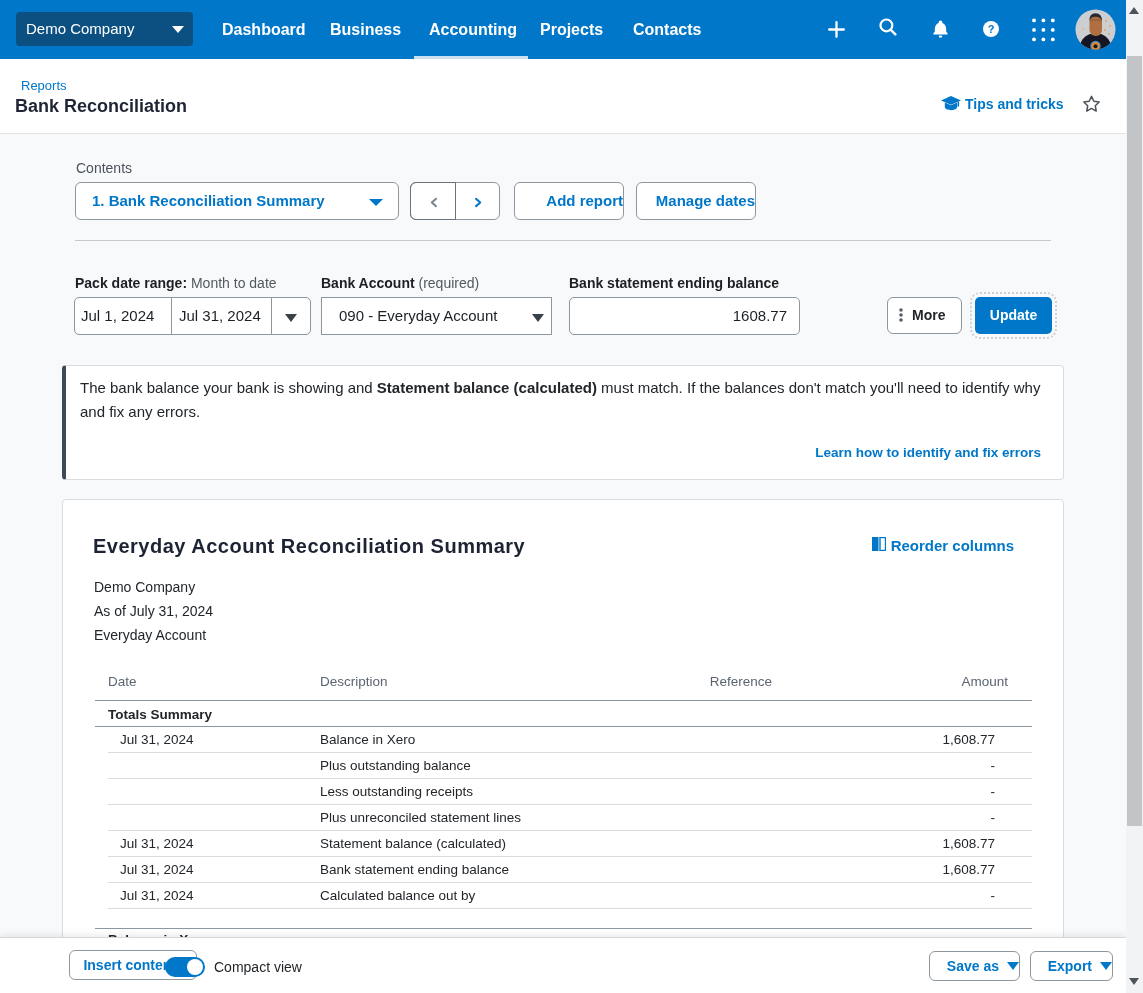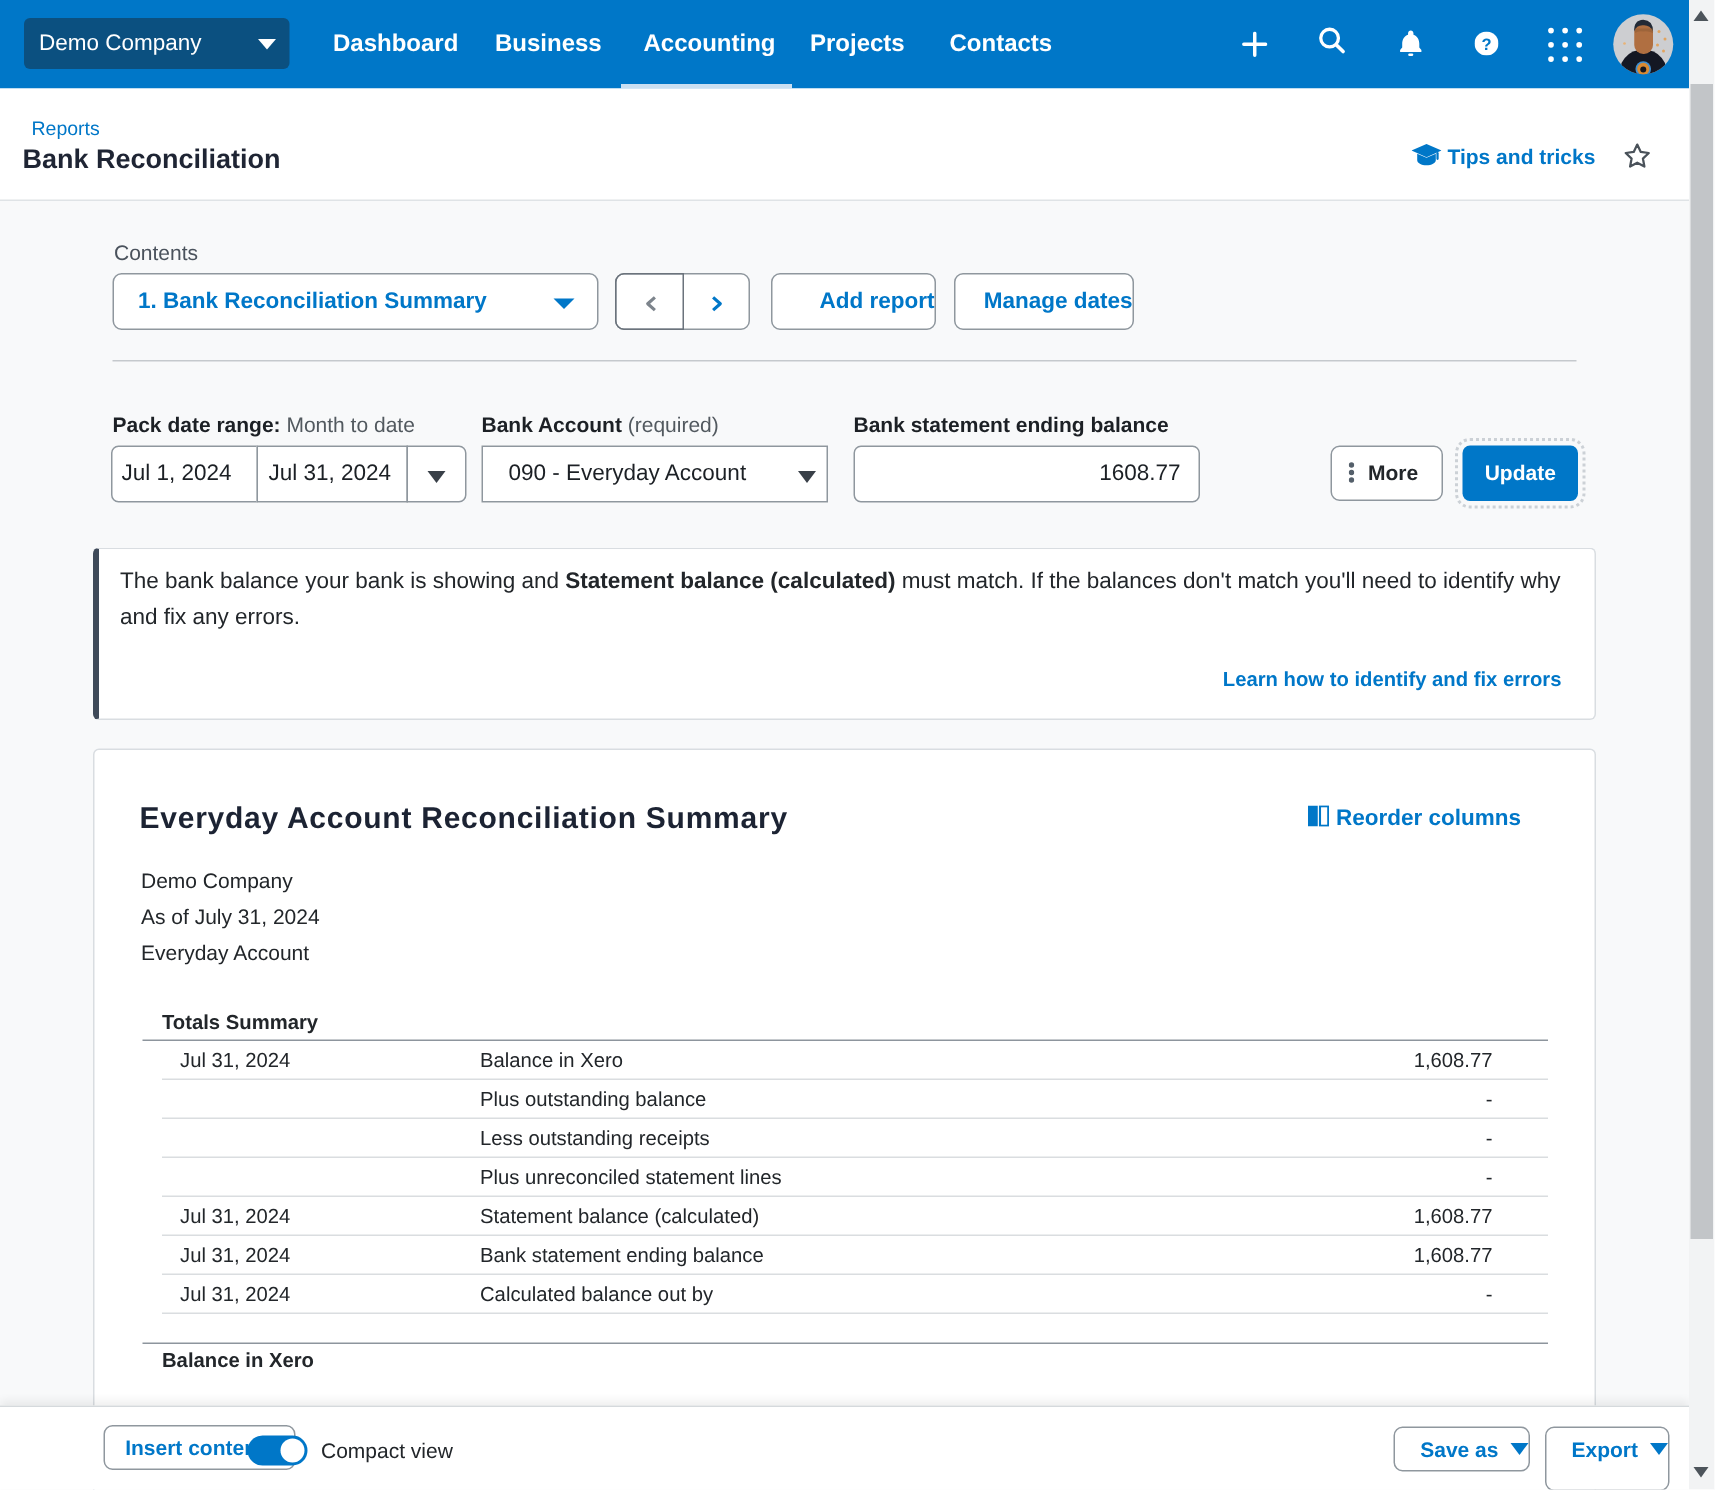--- a/index.html
+++ b/index.html
@@ -71,21 +71,21 @@
 .tsec2 { position:relative; height:25px; border-top:1px solid #8d959d; font-weight:bold; padding-left:13px; padding-top:3px; }
 
 
 #bbar { position:absolute; left:0; top:937px; width:1126px; height:56px; background:#fff; border-top:1px solid #d5d9dc; box-shadow:0 -3px 6px rgba(0,0,0,0.07); z-index:5; }
 #insertbtn { left:21px; top:12px; width:128px; height:30px; line-height:28px; position:absolute; font-size:14px;margin-left:48px; }
 .bcar { display:inline-block; width:0; height:0; border-left:6.5px solid transparent; border-right:6.5px solid transparent; border-top:8px solid #0077c8; margin-left:8px; vertical-align:middle; margin-top:-3px; }
 #toggle { position:absolute; left:165px; top:19px; width:40px; height:20px; background:#0077c8; border-radius:10px; }
 #toggle .knob { position:absolute; right:2px; top:2px; width:16px; height:16px; background:#fff; border-radius:50%; }
 #compact { position:absolute; left:214px; top:21px; font-size:14px; color:#22262a; }
 #saveas { left:929px; top:13px; width:91px; height:30px; line-height:28px; position:absolute; font-size:14px; }
-#exportbtn { left:1030px; top:13px; width:83px; height:43px; line-height:28px; position:absolute; font-size:14px; }
+#exportbtn { left:1030px; top:13px; width:83px; height:30px; line-height:28px; position:absolute; font-size:14px; }
 
 
 #sbar { position:absolute; left:1126px; top:0; width:17px; height:993px; background:#f2f3f4; z-index:9; }
 #sthumb { position:absolute; left:1px; top:56px; width:15px; height:770px; background:#c2c5c8; }
 .sarrow { position:absolute; left:3px; width:0; height:0; }
 </style>
 </head>
 <body>
 <div id="page">
 
@@ -203,20 +203,26 @@
 
   <div id="card">
     <div id="rtitle">Everyday Account Reconciliation Summary</div>
     <svg id="reorder" width="14" height="14" viewBox="0 0 14 14">
         <rect x="0.5" y="0.5" width="5.5" height="13" fill="#0077c8" stroke="#0077c8"></rect>
         <rect x="8" y="0.5" width="5.5" height="13" fill="none" stroke="#0077c8" stroke-width="1.4"></rect>
       </svg>
     <div id="reordertext">Reorder columns</div>
     <div id="meta">Demo Company<br>As of July 31, 2024<br>Everyday Account</div>
     <div id="rtable">
+      <div class="thead">
+          <span style="left:13px;">Date</span>
+          <span style="left:225px;">Description</span>
+          <span style="right:260px;">Reference</span>
+          <span style="right:24px;">Amount</span>
+        </div>
       <div class="tsec">Totals Summary</div>
       <div class="trow">
           <span class="c1">Jul 31, 2024</span>
           <span class="c2">Balance in Xero</span>
           <span class="c4">1,608.77</span>
         </div>
       <div class="trow">
           <span class="c2">Plus outstanding balance</span>
           <span class="c4">-</span>
         </div>

